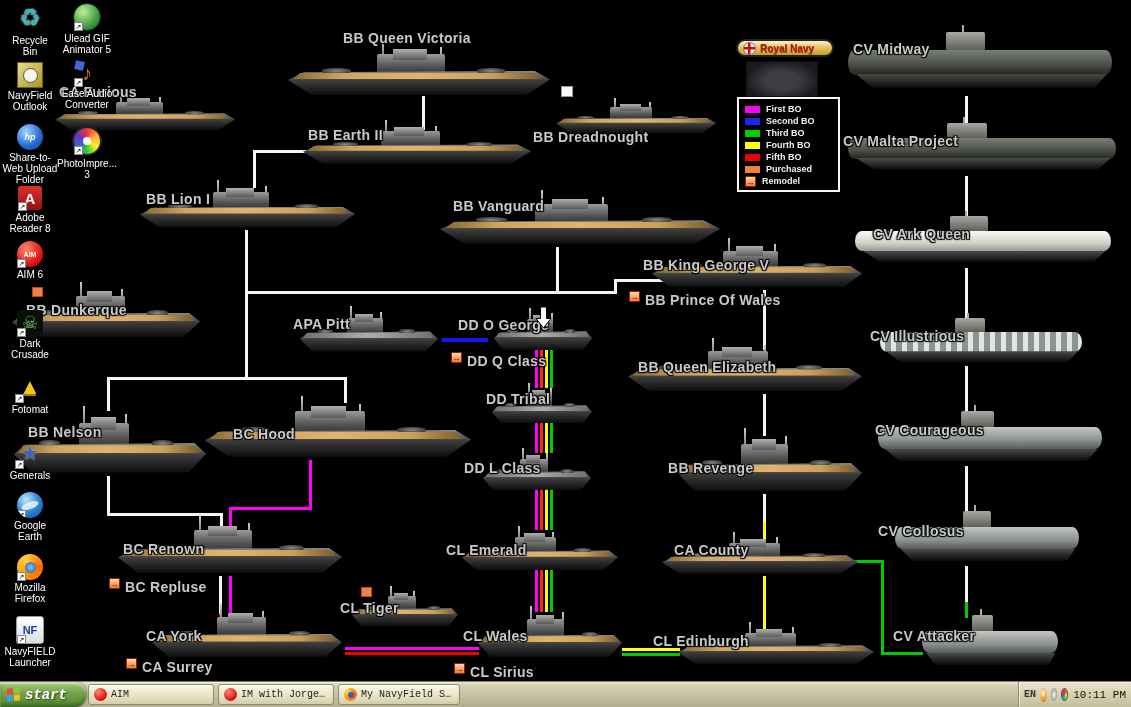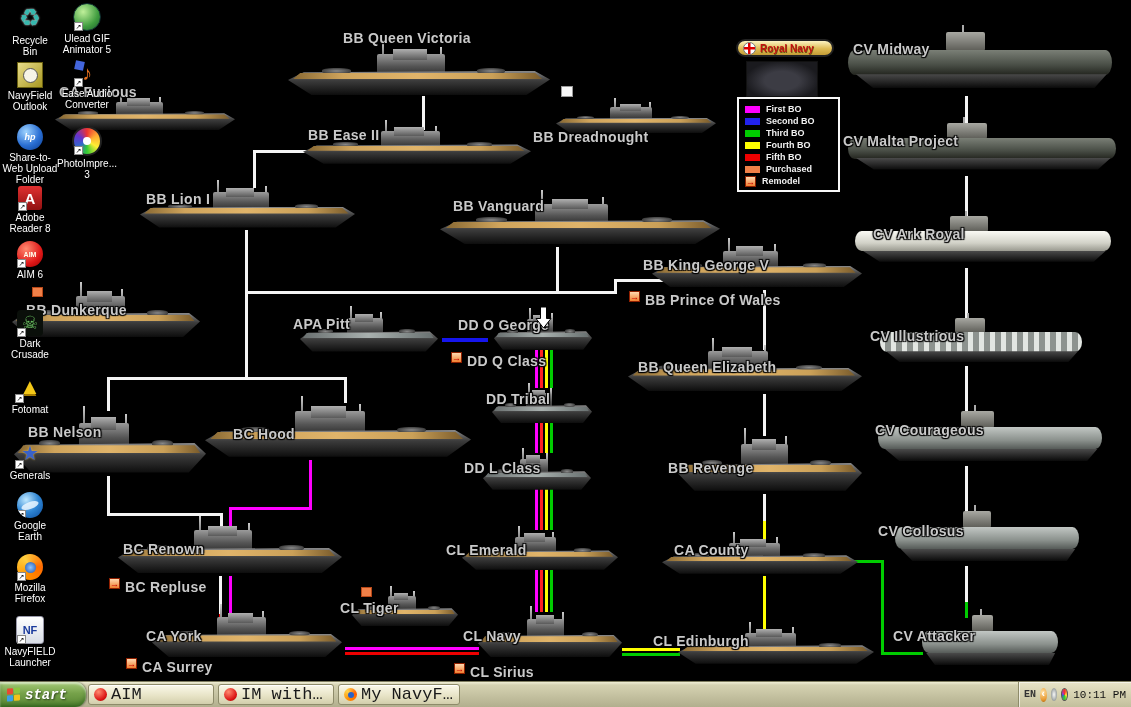--- a/index.html
+++ b/index.html
@@ -75,21 +75,21 @@
   .ic-navyfield{width:26px;height:26px;background:linear-gradient(#fff,#d8dde6);border:1px solid #99a;border-radius:3px;display:flex;align-items:center;justify-content:center;}
   .ic-navyfield::before{content:"NF";font-weight:bold;font-size:11px;color:#1a3a9c;}
   
   .taskbar{position:absolute;left:0;right:0;bottom:0;height:25px;z-index:10;background:linear-gradient(#f0eed6,#d5d2b2 12%,#c4c1a0 55%,#b2af8e);border-top:1px solid #7f7d60;font-family:Liberation Mono, monospace;}
   .start-button{position:absolute;left:0;top:0;height:25px;width:86px;border-radius:0 11px 11px 0;background:linear-gradient(#a6cb79,#76a24a 45%,#5c8a36 90%,#4c7a2c);box-shadow:inset 0 2px 2px rgba(255,255,255,.55),inset 0 -3px 4px rgba(0,60,0,.35),1px 0 2px rgba(0,0,0,.4);display:flex;align-items:center;gap:5px;padding-left:7px;box-sizing:border-box;cursor:pointer;}
   .start-label{font-weight:bold;font-style:italic;font-size:14px;color:#fff;text-shadow:1px 1px 2px rgba(0,0,0,.6);}
   .winflag{width:13px;height:13px;display:grid;grid-template-columns:1fr 1fr;grid-template-rows:1fr 1fr;gap:1px;transform:skewY(-6deg);}
   .winflag i{border-radius:1px;}
   .wf-r{background:#e84a32;}.wf-g{background:#8cc63f;}.wf-b{background:#3aa0e8;}.wf-y{background:#f4c218;}
   .taskbtn{position:absolute;top:2px;height:21px;background:linear-gradient(#fbf9ea,#e6e2c4 60%,#d2ceac);border:1px solid #8e8b6a;border-radius:3px;box-shadow:inset 0 1px 0 #fff;display:flex;align-items:center;gap:4px;padding:0 5px;box-sizing:border-box;overflow:hidden;cursor:pointer;}
-  .tbtext{font-size:17px;color:#1a1a1a;white-space:nowrap;overflow:hidden;text-overflow:ellipsis;}
+  .tbtext{font-size:10px;color:#1a1a1a;white-space:nowrap;overflow:hidden;text-overflow:ellipsis;}
   .tbicon{width:13px;height:13px;border-radius:50%;flex:0 0 auto;}
   .tbicon.aim-icon{background:radial-gradient(circle at 35% 30%,#ff8a70,#dc1414 65%,#8c0000);}
   .tbicon.firefox-icon{background:conic-gradient(from 200deg,#ff8c00,#ffd24a,#ff5e00,#ff8c00);}
   .tbicon.firefox-icon::before{content:"";display:block;width:6px;height:6px;margin:3.5px auto;border-radius:50%;background:#2a62c8;}
   .tray{position:absolute;right:0;top:0;height:25px;width:113px;background:linear-gradient(#e8e4c8,#d2ceac 60%,#c2bf9c);border-left:1px solid #8e8b6a;box-shadow:inset 1px 1px 0 rgba(255,255,255,.6);display:flex;align-items:center;gap:4px;padding:0 5px;box-sizing:border-box;}
   .tray-lang{font-weight:bold;font-size:10px;color:#333;}
   .tray-chevron{width:14px;height:14px;border-radius:50%;background:radial-gradient(circle at 35% 30%,#ffe0a0,#e89830 70%,#b06810);color:#fff;font-weight:bold;font-size:10px;line-height:14px;text-align:center;cursor:pointer;}
   .tray-chevron::before{content:"\2039";}
   .tray-msn{width:13px;height:13px;border-radius:50%;background:radial-gradient(#f8f8f8,#9aa0a0 70%,#6a7070);}
   .tray-wheel{width:13px;height:13px;border-radius:50%;background:conic-gradient(#e33,#fa3,#ffe33a,#3c3,#36c,#a3c,#e33);border:1px solid #555;box-sizing:border-box;}
@@ -194,21 +194,21 @@
       <div class="ship gold" style="left: 303px; top: 120px; width: 228px; height: 46px;">
         <div class="mast m1"></div>
         <div class="mast m2"></div>
         <div class="sup"></div>
         <div class="sup2"></div>
         <div class="hull"></div>
         <div class="deckstripe"></div>
         <div class="turret t1"></div>
         <div class="turret t2"></div>
       </div>
-      <div class="ship-label" style="left: 308px; top: 127px;">BB Ease II</div>
+      <div class="ship-label" style="left: 308px; top: 127px;">BB Earth II</div>
       <div class="ship gold" style="left: 140px; top: 180px; width: 215px; height: 50px;">
         <div class="mast m1"></div>
         <div class="mast m2"></div>
         <div class="sup"></div>
         <div class="sup2"></div>
         <div class="hull"></div>
         <div class="deckstripe"></div>
         <div class="turret t1"></div>
         <div class="turret t2"></div>
       </div>
@@ -344,21 +344,21 @@
       <div class="ship gold" style="left: 478px; top: 606px; width: 144px; height: 54px;">
         <div class="mast m1"></div>
         <div class="mast m2"></div>
         <div class="sup"></div>
         <div class="sup2"></div>
         <div class="hull"></div>
         <div class="deckstripe"></div>
         <div class="turret t1"></div>
         <div class="turret t2"></div>
       </div>
-      <div class="ship-label" style="left: 463px; top: 628px;">CL Navy</div>
+      <div class="ship-label" style="left: 463px; top: 628px;">CL Wales</div>
       <div class="ship-label" style="left: 470px; top: 664px;">CL Sirius</div>
       <div class="marker remodel-icon" style="left: 454px; top: 663px;"></div>
       <div class="ship gold" style="left: 352px; top: 586px; width: 106px; height: 42px;">
         <div class="mast m1"></div>
         <div class="mast m2"></div>
         <div class="sup"></div>
         <div class="sup2"></div>
         <div class="hull"></div>
         <div class="deckstripe"></div>
         <div class="turret t1"></div>
@@ -439,21 +439,21 @@
         <div class="cv-deck deck-cv-dark"></div>
         <div class="cv-hull"></div>
       </div>
       <div class="ship-label" style="left: 843px; top: 133px;">CV Malta Project</div>
       <div class="ship cv-light" style="left: 855px; top: 212px; width: 256px; height: 56px;">
         <div class="cv-mast"></div>
         <div class="cv-island"></div>
         <div class="cv-deck deck-cv-light"></div>
         <div class="cv-hull"></div>
       </div>
-      <div class="ship-label" style="left: 873px; top: 226px;">CV Ark Royal</div>
+      <div class="ship-label" style="left: 873px; top: 226px;">CV Ark Queen</div>
       <div class="ship cv-striped" style="left: 880px; top: 314px; width: 202px; height: 54px;">
         <div class="cv-mast"></div>
         <div class="cv-island"></div>
         <div class="cv-deck deck-cv-striped"></div>
         <div class="cv-hull"></div>
       </div>
       <div class="ship-label" style="left: 870px; top: 328px;">CV Illustrious</div>
       <div class="ship cv-gray" style="left: 878px; top: 406px; width: 224px; height: 62px;">
         <div class="cv-mast"></div>
         <div class="cv-island"></div>

